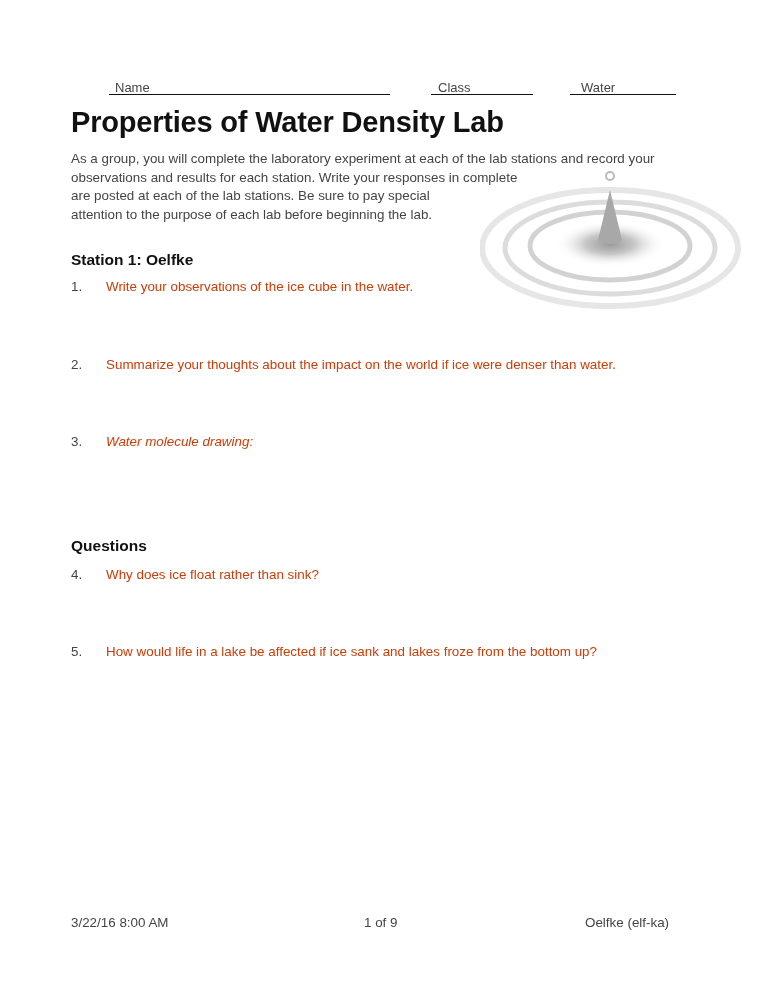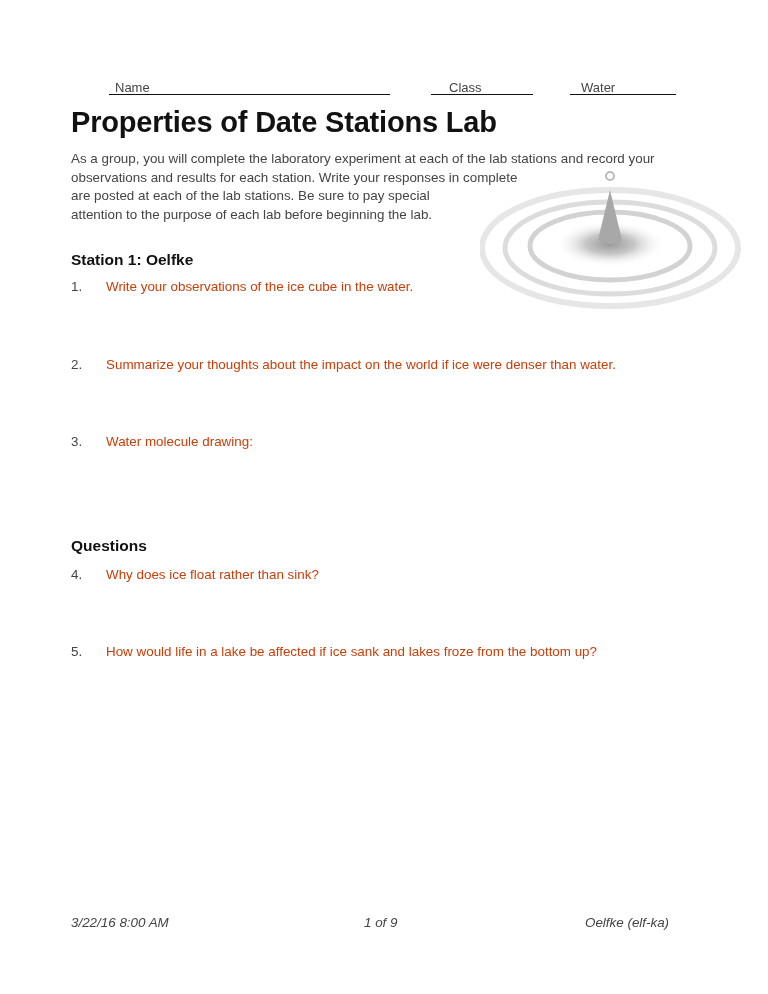--- a/index.html
+++ b/index.html
@@ -7,34 +7,34 @@
          font-family: "Liberation Sans", sans-serif; color: #333; }
   .abs { position: absolute; white-space: nowrap; }
   .hdr { top: 80px; font-size: 13px; color: #444; margin-left: 44px; }
   .uline { position: absolute; top: 94px; height: 0; border-top: 1.3px solid #111; }
   .title { left: 71px; top: 106px; font-size: 29px; font-weight: bold; color: #111; letter-spacing: -0.2px; }
   .intro { left: 71px; top: 150px; font-size: 13.4px; line-height: 18.6px; color: #444; white-space: normal; width: 620px; }
   .intro span { display: block; white-space: nowrap; }
   .sec { left: 71px; font-size: 15.5px; font-weight: bold; color: #111; }
   .qnum { left: 71px; font-size: 13.4px; color: #444; }
   .qtext { left: 106px; font-size: 13.4px; color: #c2410c; }
-  .foot { top: 915px; font-size: 13.4px; color: #444; font-style: italic; }
+  .foot { top: 915px; font-size: 13.4px; color: #444; }
   .splash { position: absolute; left: 480px; top: 168px; width: 270px; height: 150px; }
 </style>
 </head>
 <body>
 
 <span class="abs hdr" style="left:71px;">Name</span>
 <div class="uline" style="left:109px; width:281px;"></div>
-<span class="abs hdr" style="left:405px;">Class</span>
+<span class="abs hdr" style="left:394px;">Class</span>
 <div class="uline" style="left:431px; width:102px;"></div>
 <span class="abs hdr" style="left:537px;">Water</span>
 <div class="uline" style="left:570px; width:106px;"></div>
 
-<div class="abs title">Properties of Date Stations Lab</div>
+<div class="abs title">Properties of Water Density Lab</div>
 
 <svg class="splash" viewBox="0 0 270 150">
   <defs>
     <radialGradient id="g1" cx="50%" cy="50%" r="50%">
       <stop offset="0%" stop-color="#999"></stop>
       <stop offset="45%" stop-color="#c8c8c8"></stop>
       <stop offset="100%" stop-color="#ffffff" stop-opacity="0"></stop>
     </radialGradient>
   </defs>
   <ellipse cx="130" cy="80" rx="128" ry="58" fill="none" stroke="#e6e6e6" stroke-width="6"></ellipse>
@@ -54,21 +54,21 @@
 
 <div class="abs sec" style="top:251px;">Station 1:  Oelfke</div>
 
 <span class="abs qnum" style="top:279px;">1.</span>
 <span class="abs qtext" style="top:279px;">Write your observations of the ice cube in the water.</span>
 
 <span class="abs qnum" style="top:357px;">2.</span>
 <span class="abs qtext" style="top:357px;">Summarize your thoughts about the impact on the world if ice were denser than water.</span>
 
 <span class="abs qnum" style="top:434px;">3.</span>
-<span class="abs qtext" style="top:434px;">Water molecule drawing:</span>
+<span class="abs qtext" style="top:434px;font-style:italic;">Water molecule drawing:</span>
 
 <div class="abs sec" style="top:537px;">Questions</div>
 
 <span class="abs qnum" style="top:567px;">4.</span>
 <span class="abs qtext" style="top:567px;">Why does ice float rather than sink?</span>
 
 <span class="abs qnum" style="top:644px;">5.</span>
 <span class="abs qtext" style="top:644px;">How would life in a lake be affected if ice sank and lakes froze from the bottom up?</span>
 
 <span class="abs foot" style="left:71px;">3/22/16  8:00 AM</span>

